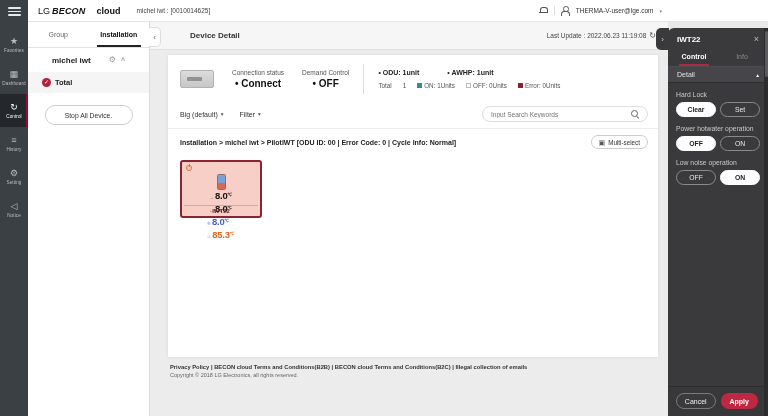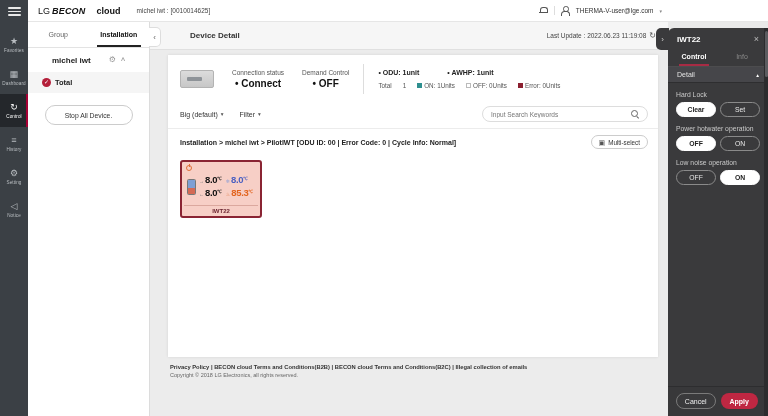--- a/index.html
+++ b/index.html
@@ -99,21 +99,21 @@
   .bc { font-size:7px; font-weight:bold; color:#222; }
   .msbtn { margin-left:auto; height:14px; border:1px solid #ccc; border-radius:7px; background:#fff;
            display:flex; align-items:center; gap:3px; padding:0 7px; font-size:6.3px; color:#333; }
   .msicon { font-size:7px; color:#555; line-height:7px; }
 
   
   .unitcard { position:relative; margin:9px 0 0 12px; width:82px; height:58px; background:#f7cfc6;
               border:2px solid #8a2433; border-radius:3px; }
   .pwricon { position:absolute; left:4px; top:3px; width:6px; height:6px; border:1px solid #e0703a; border-radius:50%; }
   .pwricon:after { content:""; position:absolute; left:2px; top:-2px; width:1px; height:3px; background:#e0703a; }
-  .ucontent { display:flex; align-items:center; padding:12px 2px 0 5px; }
+  .ucontent { display:flex; align-items:center; padding:12px 2px 0 5px;flex-direction:column; }
   .uglyph { width:9px; height:16px; border:1px solid #777; border-radius:1.5px;
             background:linear-gradient(#7f9fd4 0 55%, #d46a55 55% 100%); margin-right:3px; flex:none; }
   .tempcol { margin-right:4px; }
   .trowline { display:flex; align-items:baseline; line-height:11px; white-space:nowrap; }
   .mini { font-size:5px; color:#777; margin-right:1px; }
   .tval { font-size:9.5px; font-weight:bold; color:#111; letter-spacing:-.3px; }
   .tunit { font-size:4.5px; font-weight:bold; color:#111; vertical-align:super; position:relative; top:-3px; }
   .c-blue .tval,.c-blue .tunit { color:#4a5fc1; } .c-blue.mini,.mini.c-blue { color:#8fa0d6; }
   .c-orange .tval,.c-orange .tunit { color:#e2641e; } .mini.c-orange { color:#e2875b; }
   .ufoot { position:absolute; left:2px; right:2px; bottom:1px; border-top:1px solid #dba89e; text-align:center;

